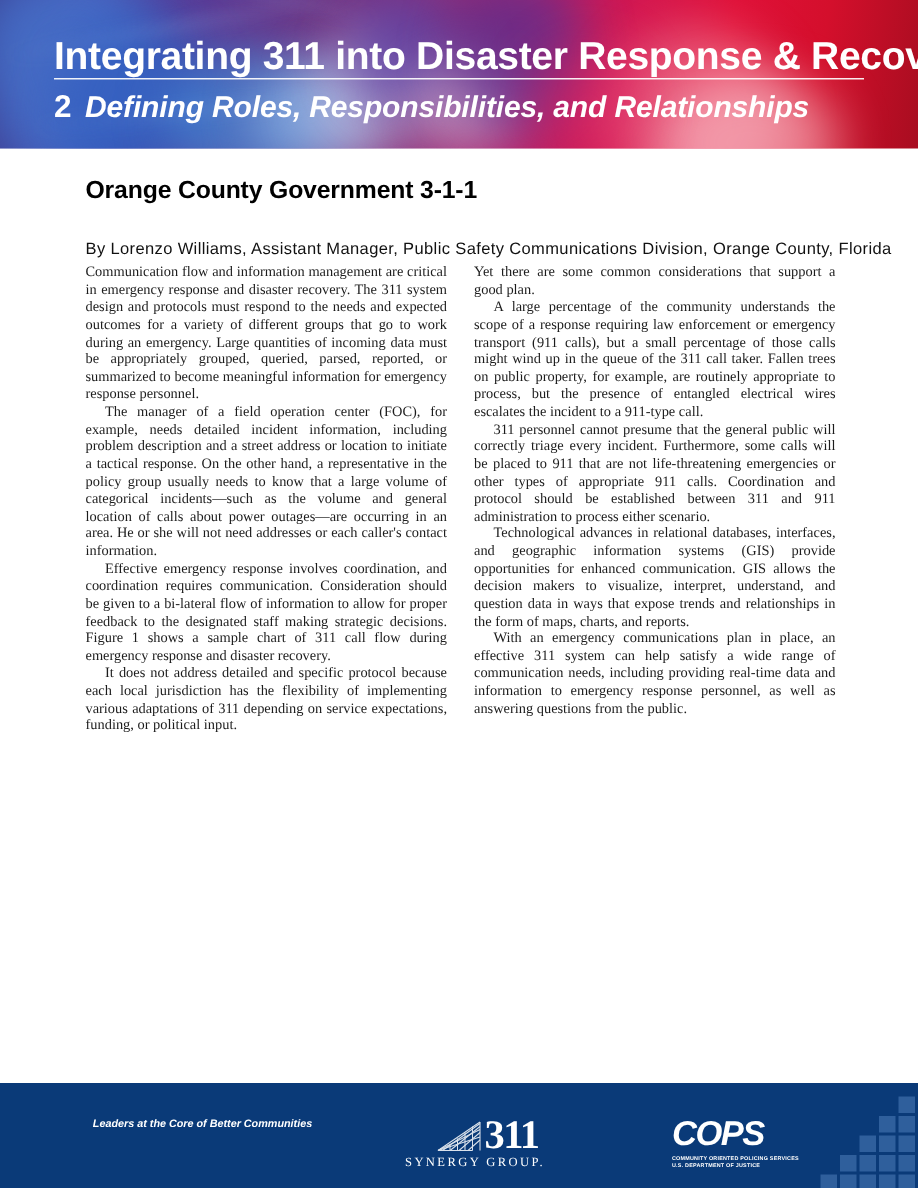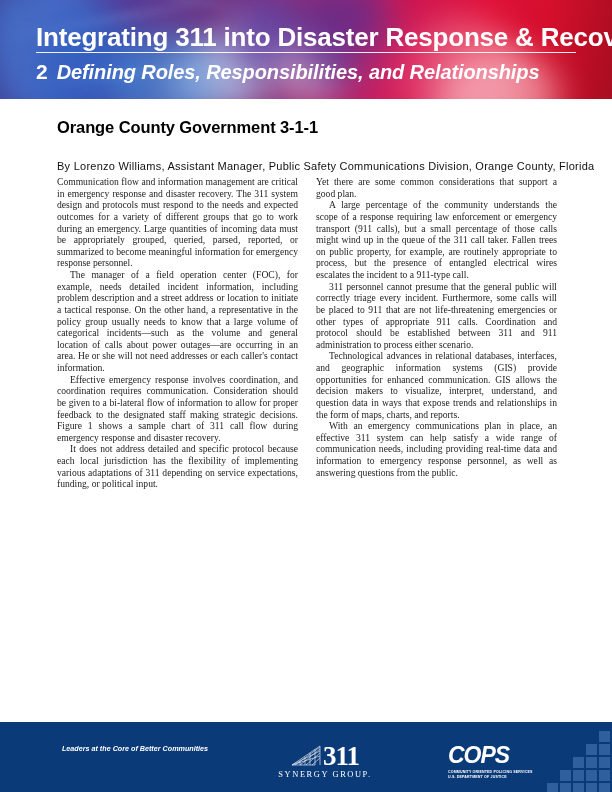--- a/index.html
+++ b/index.html
@@ -206,21 +206,21 @@
   }
 
   
   .logo-311 {
     position: absolute;
     left: 270px; top: 743px;
     width: 110px;
   }
   .s311-row {
     display: flex;
-    align-items: center;
+    align-items: flex-end;
     justify-content: center;
     height: 26px;
   }
   .s311-mesh {
     width: 30px; height: 22px;
     margin-right: 2px;
     position: relative;
     overflow: hidden;
   }
   .s311-num {
@@ -229,21 +229,20 @@
     font-size: 27px;
     font-weight: bold;
     line-height: 25px;
     letter-spacing: -1px;
   }
   .s311-tag {
     color: #ffffff;
     font-family: "Liberation Serif", serif;
     font-size: 8.4px;
     letter-spacing: 1.6px;
-    text-align: center;
     margin-top: 1px;
   }
 
   
   .logo-cops {
     position: absolute;
     left: 448px; top: 744px;
     width: 110px;
   }
   .cops-word {

